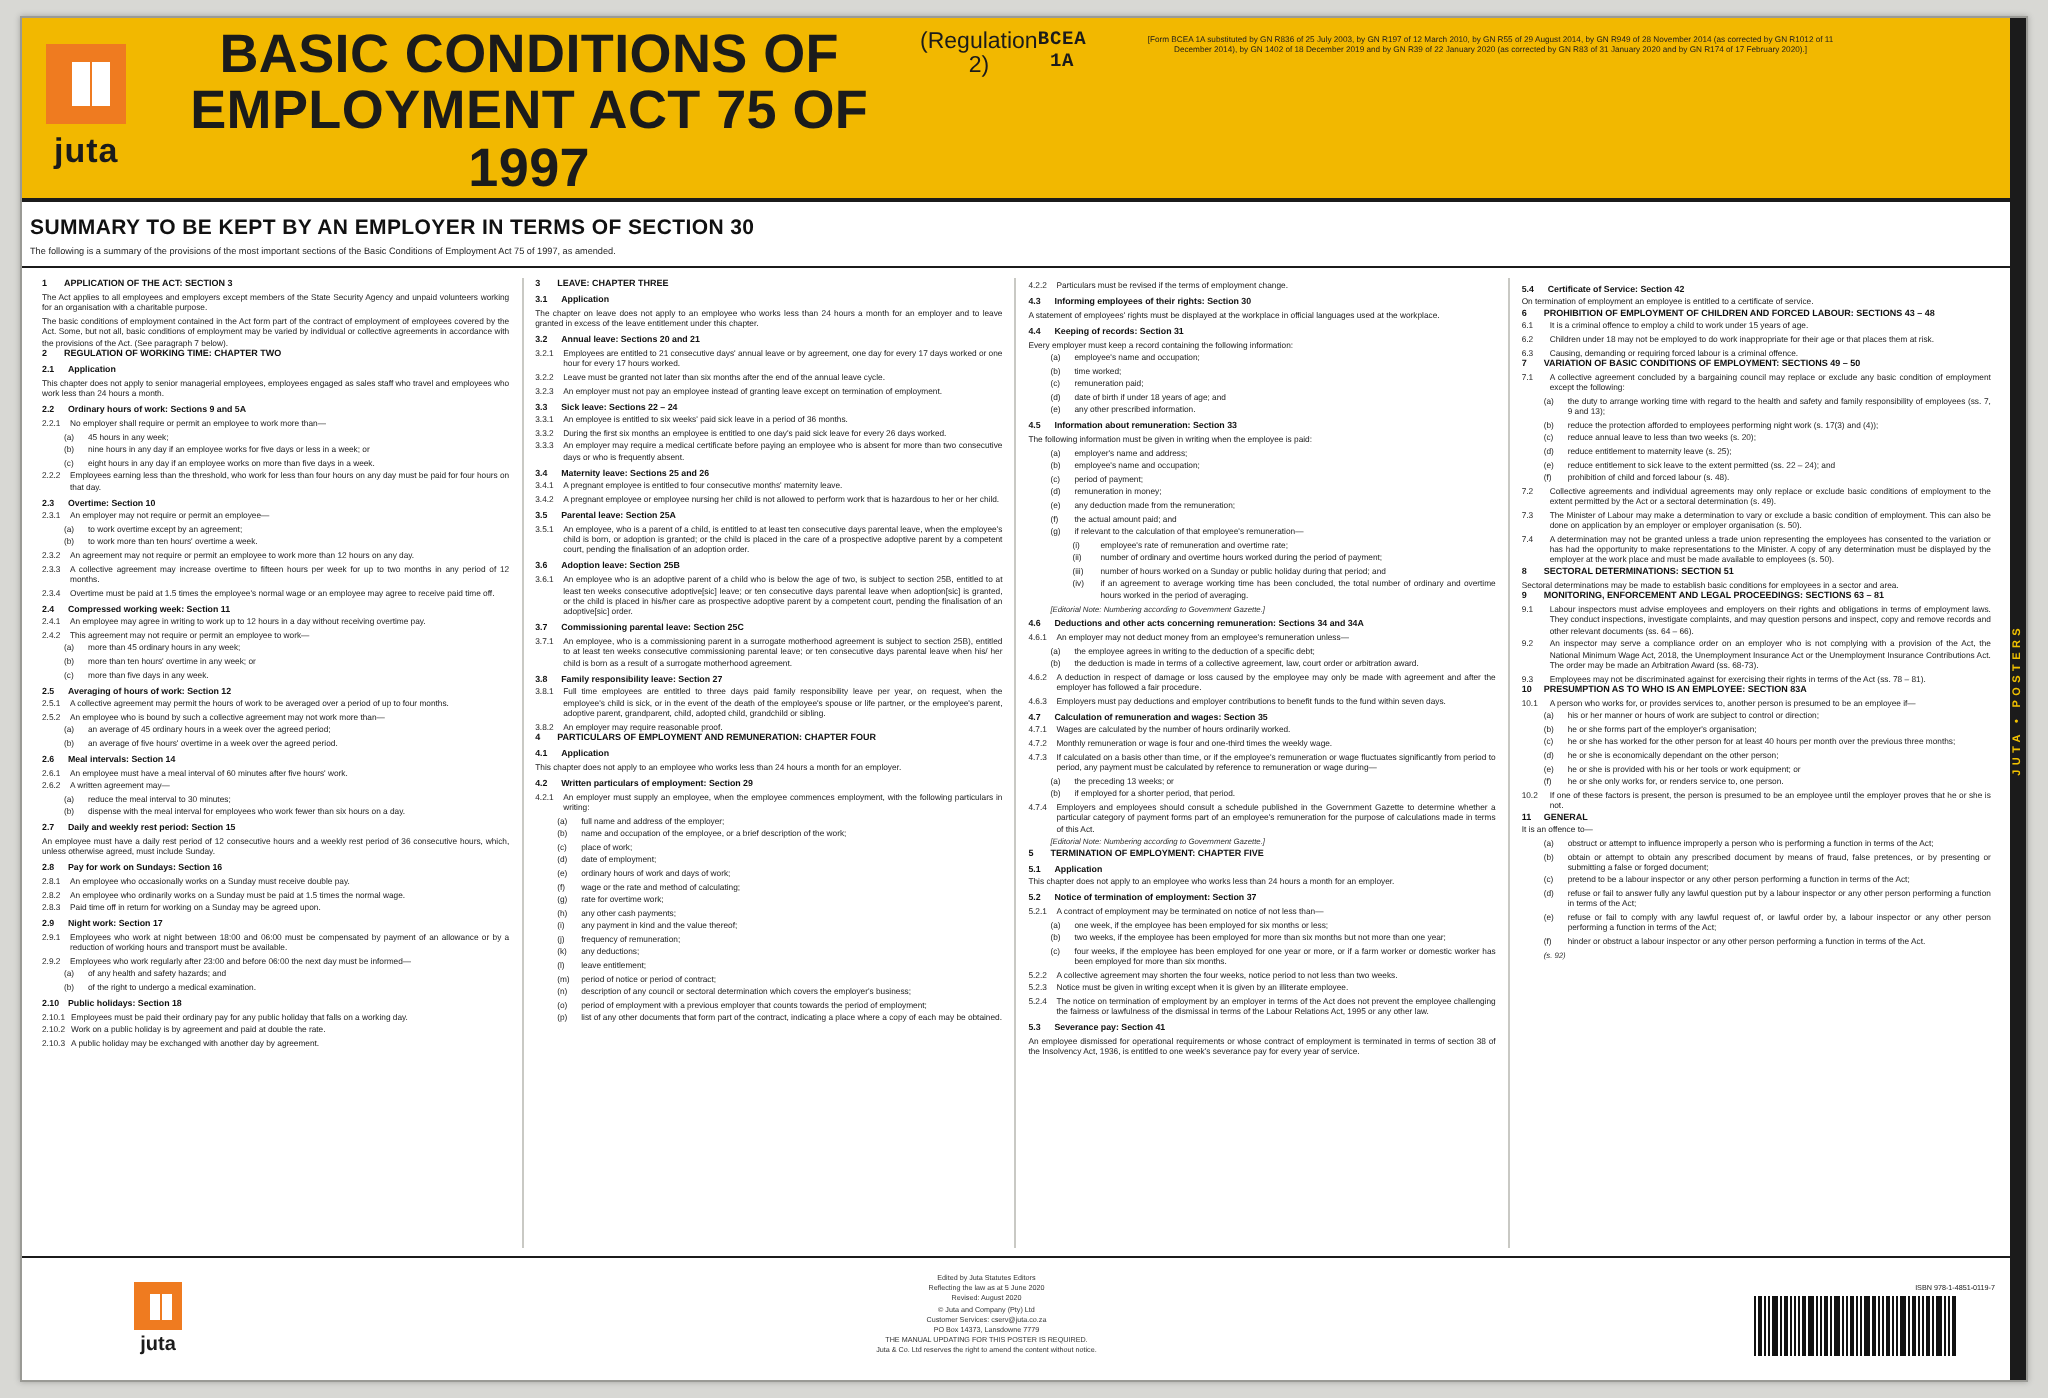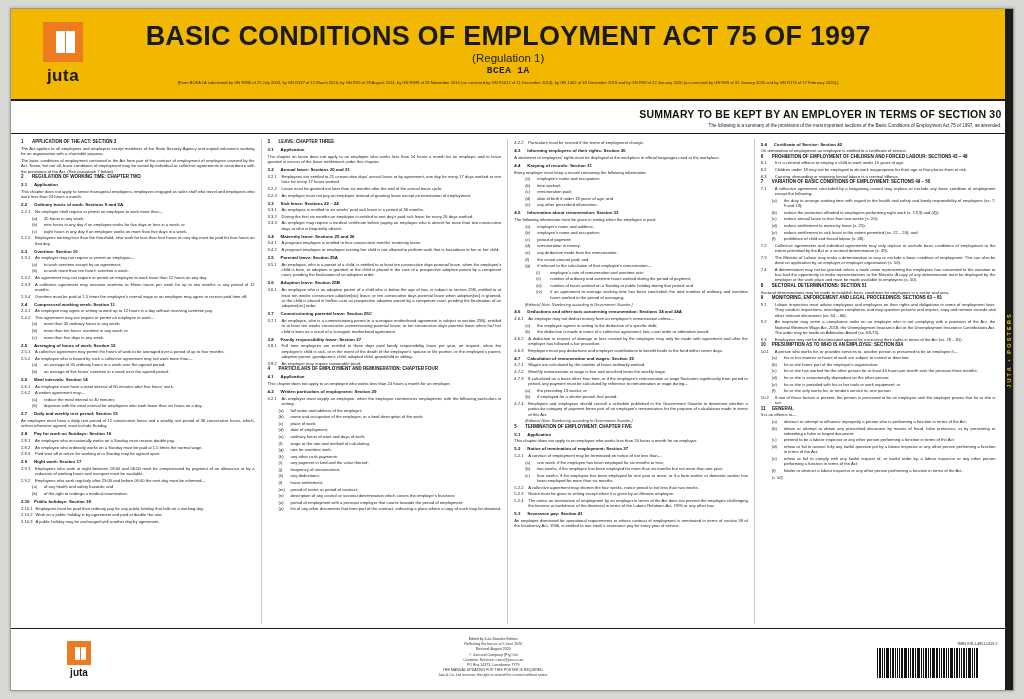--- a/index.html
+++ b/index.html
@@ -41,32 +41,32 @@
   .brand .logo {
     width:40px; height:40px; background:#ef7b20;
     display:flex; align-items:center; justify-content:center;
   }
   .brand .logo i {
     display:block; width:9px; height:22px; background:#ffffff;
     box-shadow:10px 0 0 #ffffff;
     margin-left:-5px;
   }
   .brand .word { font-size:17px; font-weight:bold; color:#1b1b1b; letter-spacing:.5px; }
-  .title-wrap { flex:1 1 auto; text-align:center; display:flex; flex-direction:column; justify-content:center; }
+  .title-wrap { flex:1 1 auto; text-align:center; display:flex; justify-content:center; }
   .title {
     font-family:"Liberation Sans", sans-serif;
     font-weight:bold; font-size:27px; color:#1b1b1b;
     letter-spacing:.2px; line-height:1.05;
   }
   .subtitle { font-size:11.5px; color:#1b1b1b; margin-top:2px; }
   .bcea { font-size:9.5px; font-weight:bold; color:#1b1b1b; margin-top:1px; letter-spacing:.4px;font-family:Liberation Mono, monospace;}
   .amend { font-size:4.1px; color:#1b1b1b; margin-top:5px; line-height:1.2; padding:0 24px; }
   
   .summary {
-    text-align:right; padding:7px 4px 5px 16px; border-bottom:1px solid #1b1b1b;
+    text-align:left; padding:7px 4px 5px 4px; border-bottom:1px solid #1b1b1b;
   }
   .summary h2 { margin:0; font-size:10.5px; font-weight:bold; color:#111; letter-spacing:.2px; }
   .summary p { margin:3px 0 0 0; font-size:4.6px; color:#222; }
   
   .columns {
     flex:1 1 auto; display:flex; flex-direction:row; padding:5px 4px 4px 4px;
     gap:0; min-height:0;
   }
   .col {
     flex:1 1 25%; padding:0 6px; min-width:0;
@@ -120,21 +120,21 @@
 
     <div class="header">
       <div class="brand">
         <div class="logo">
             <i></i>
           </div>
         <div class="word">juta</div>
       </div>
       <div class="title-wrap">
         <div class="title">BASIC CONDITIONS OF EMPLOYMENT ACT 75 OF 1997</div>
-        <div class="subtitle">(Regulation 1)</div>
+        <div class="subtitle">(Regulation 2)</div>
         <div class="bcea">BCEA 1A</div>
         <div class="amend">[Form BCEA 1A substituted by GN R836 of 25 July 2003, by GN R197 of 12 March 2010, by GN R55 of 29 August 2014, by GN R949 of 28 November 2014 (as corrected by GN R1012 of 11 December 2014), by GN 1402 of 18 December 2019 and by GN R39 of 22 January 2020 (as corrected by GN R83 of 31 January 2020 and by GN R174 of 17 February 2020).]</div>
       </div>
       <div class="brand" style="width:92px;"></div>
     </div>
 
     <div class="summary">
       <h2>SUMMARY TO BE KEPT BY AN EMPLOYER IN TERMS OF SECTION 30</h2>
       <p>The following is a summary of the provisions of the most important sections of the Basic Conditions of Employment Act 75 of 1997, as amended.</p>
     </div>

